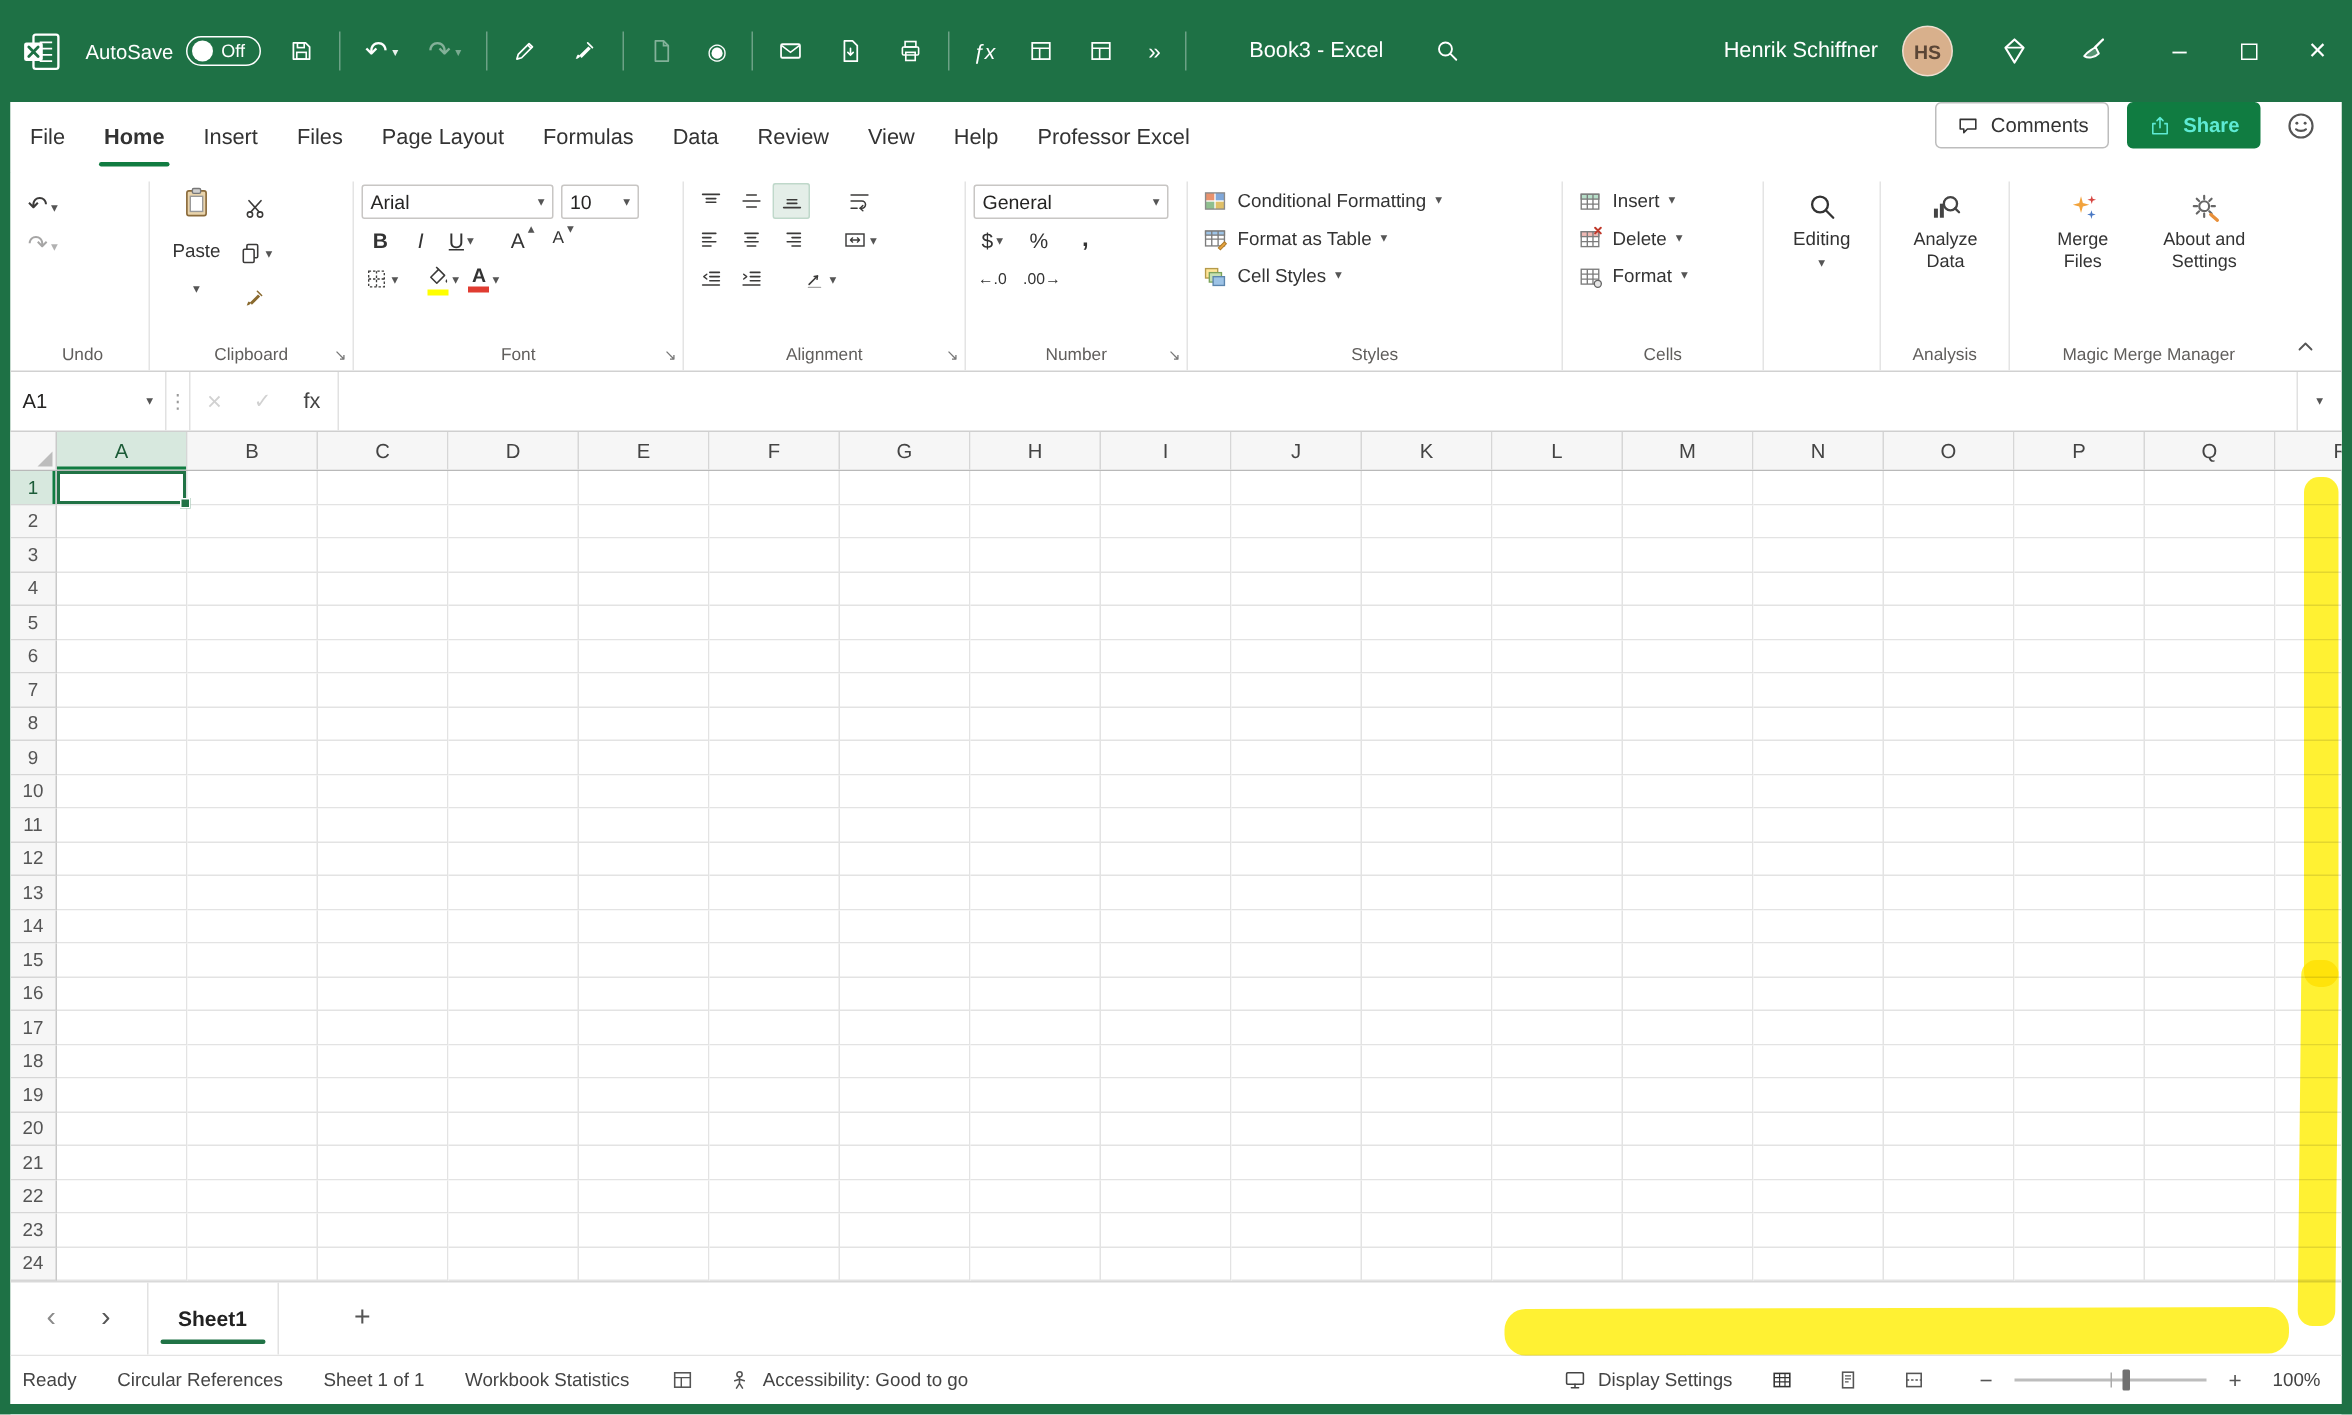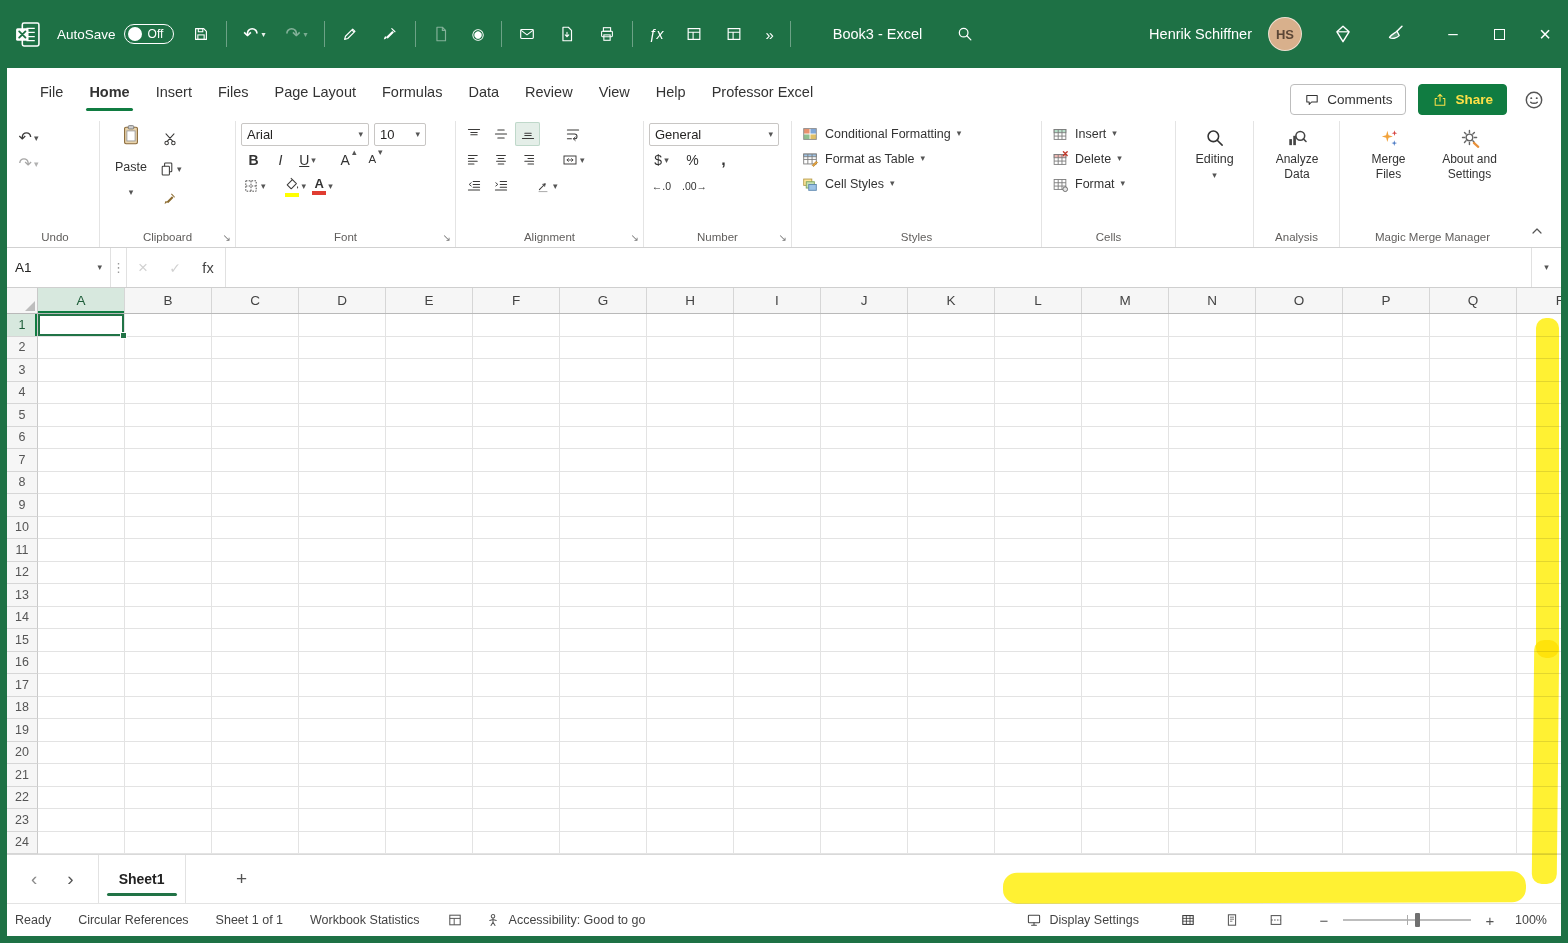--- a/index.html
+++ b/index.html
@@ -32,28 +32,28 @@
   .uname{font-size:14.5px;white-space:nowrap;margin:0 16px 0 26px}
   .avatar{width:34px;height:34px;border-radius:50%;background:#D8B08C;color:#5b4636;display:flex;align-items:center;justify-content:center;font-size:13px;font-weight:bold;flex:none;border:1px solid rgba(255,255,255,.6)}
   .winbtn{width:46px;height:68px;display:flex;align-items:center;justify-content:center;font-size:17px;flex:none}
   .maxsq{width:11px;height:11px;border:1.2px solid #fff}
   .spacer{flex:1}
 
   
   .frame{position:absolute;top:68px;left:0;right:0;bottom:0;border:7px solid var(--green);border-top:none;display:flex;flex-direction:column;background:#fff}
 
   
-  .tabrow{height:47px;display:flex;align-items:flex-end;padding:0 10px 0 20px;background:#fff;flex:none}
+  .tabrow{height:47px;display:flex;align-items:flex-start;padding:0 10px 0 0;background:#fff;flex:none}
   .rtabs{display:flex;align-items:center;height:100%}
   .rtab{padding:0 13px;font-size:14.5px;color:#333;height:100%;display:flex;align-items:center;position:relative;white-space:nowrap;cursor:default}
   .rtab.active{font-weight:bold}
   .rtab.active:after{content:'';position:absolute;left:10px;right:10px;bottom:4px;height:3px;border-radius:2px;background:var(--accent)}
   .tab-actions{margin-left:auto;display:flex;align-items:center;gap:12px}
   .pillbtn{display:flex;align-items:center;gap:7px;height:31px;padding:0 13px;border-radius:4px;font-size:13.5px;border:1px solid #BDBDBD;color:#333;background:#fff}
-  .pillbtn.green{background:var(--accent);border-color:var(--accent);color:#fde047;font-weight:bold}
+  .pillbtn.green{background:var(--accent);border-color:var(--accent);color:#5eead4;font-weight:bold}
   .smiley{color:#555;margin:0 6px 0 4px}
 
   
   .ribbon{height:133px;border-bottom:1px solid #D1D1D1;display:flex;padding:6px 0 0 4px;position:relative;flex:none;background:#fff}
   .group{position:relative;padding:0 5px 24px 5px;display:flex;flex-direction:column;flex:none}
   .group + .group{border-left:1px solid #E4E4E4}
   .glabel{position:absolute;bottom:4px;left:0;right:0;text-align:center;font-size:11.5px;color:#605E5C;white-space:nowrap}
   .launcher{position:absolute;bottom:4px;right:4px;font-size:10px;color:#777;line-height:1}
   .srow{display:flex;align-items:center;height:26px;gap:2px}
   .sbtn{display:flex;align-items:center;justify-content:center;min-width:25px;height:24px;gap:2px;color:#3b3a39;border-radius:2px;padding:0 2px}
@@ -115,21 +115,21 @@
   .stab.active:after{content:'';position:absolute;left:8px;right:8px;bottom:7px;height:3px;background:var(--sel);border-radius:2px}
   .addsheet{display:flex;align-items:center;justify-content:center;width:40px;margin-left:36px;font-size:19px;color:#555}
 
   
   .statusbar{height:33px;display:flex;align-items:center;border-top:1px solid #E3E3E3;padding:0 14px 0 8px;font-size:12.5px;color:#444;flex:none;background:#fff}
   .status-left{display:flex;align-items:center}
   .status-item{margin-right:27px;white-space:nowrap}
   .sico{color:#555;margin-right:8px}
   .acc{display:flex;align-items:center;white-space:nowrap}
   .status-right{margin-left:auto;display:flex;align-items:center;gap:0}
-  .dsp{display:flex;align-items:center;gap:7px;margin-right:34px;white-space:nowrap}
+  .dsp{display:flex;align-items:center;gap:7px;margin-right:18px;white-space:nowrap}
   .viewbtn{width:30px;height:26px;display:flex;align-items:center;justify-content:center;color:#555;margin-right:14px}
   .zoombtn{width:22px;text-align:center;font-size:15px;color:#555}
   .slider{width:128px;height:2px;background:#BDBDBD;position:relative;margin:0 8px}
   .slider .mid{position:absolute;left:50%;top:-4px;width:1px;height:10px;background:#ABABAB}
   .thumb{position:absolute;left:56%;top:-6px;width:5px;height:14px;background:#707070;border-radius:1px}
   .zoomlvl{width:46px;text-align:right;font-size:12.5px;color:#444}
 
   
   .hl-mark{position:absolute;background:rgba(255,238,0,.8);mix-blend-mode:multiply;pointer-events:none;z-index:60}
   .hl-v1{left:1536px;top:318px;width:23px;height:340px;border-radius:10px}

